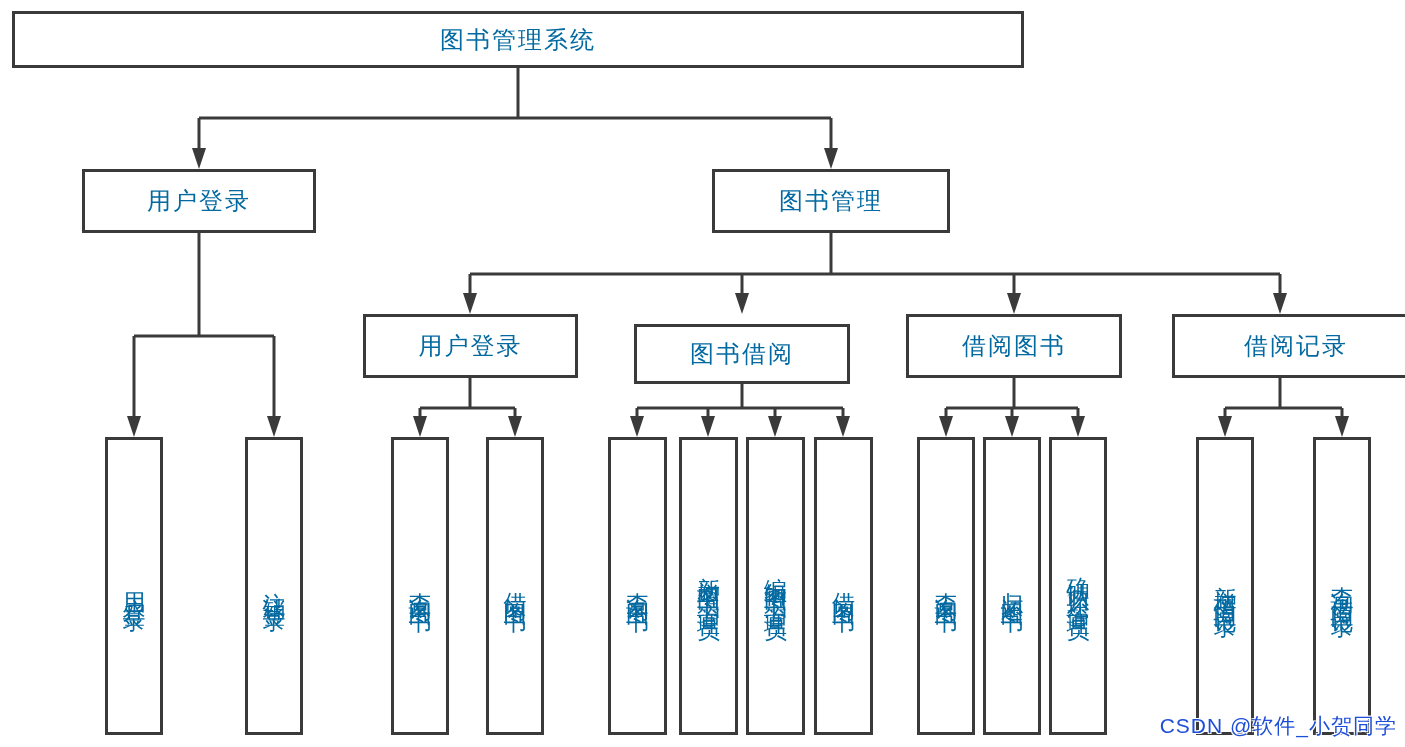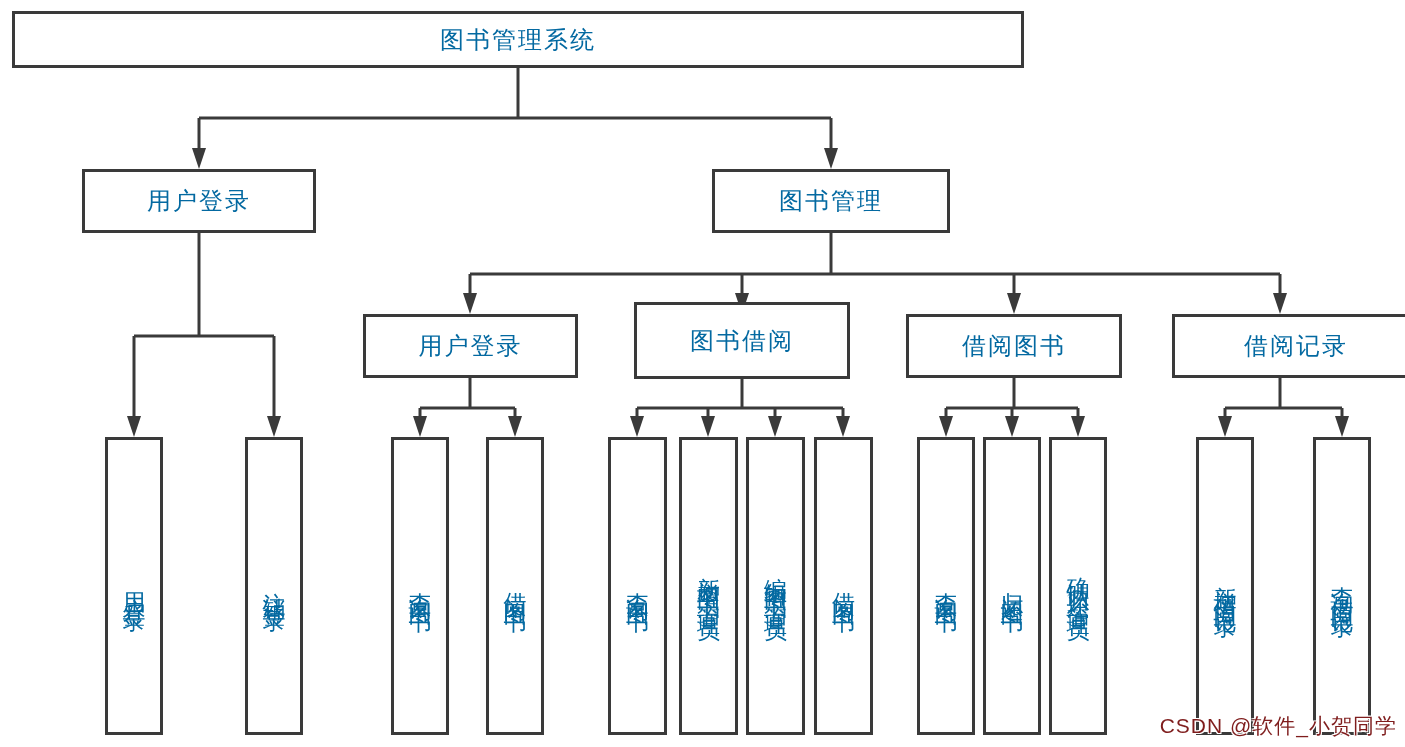--- a/index.html
+++ b/index.html
@@ -53,21 +53,21 @@
     letter-spacing: 6px;
     line-height: 1;
     white-space: nowrap;
   }
   .watermark {
     position: absolute;
     right: 8px;
     bottom: 7px;
     font-size: 21px;
     letter-spacing: 1px;
-    color: #7f1d1d;
+    color: #1d4ed8;
     white-space: nowrap;
     z-index: 5;
     text-shadow: -1px -1px 0 #ffffff, 1px -1px 0 #ffffff,
                  -1px 1px 0 #ffffff, 1px 1px 0 #ffffff;
   }
 </style>
 </head>
 <body>
 
 <div class="stage">
@@ -155,21 +155,21 @@
   <div class="node" style="left:82px; top:169px; width:234px; height:64px">
     <span class="hlabel">用户登录</span>
   </div>
   <div class="node" style="left:712px; top:169px; width:238px; height:64px">
     <span class="hlabel">图书管理</span>
   </div>
 
   <div class="node" style="left:363px; top:314px; width:215px; height:64px">
     <span class="hlabel">用户登录</span>
   </div>
-  <div class="node" style="left:634px; top:302px; width:216px; height:77px">
+  <div class="node" style="left:634px; top:324px; width:216px; height:60px">
     <span class="hlabel">图书借阅</span>
   </div>
   <div class="node" style="left:906px; top:314px; width:216px; height:64px">
     <span class="hlabel">借阅图书</span>
   </div>
   <div class="node" style="left:1172px; top:314px; width:248px; height:64px">
     <span class="hlabel">借阅记录</span>
   </div>
 
   <div class="node" style="left:105px; top:437px; width:58px; height:298px">

